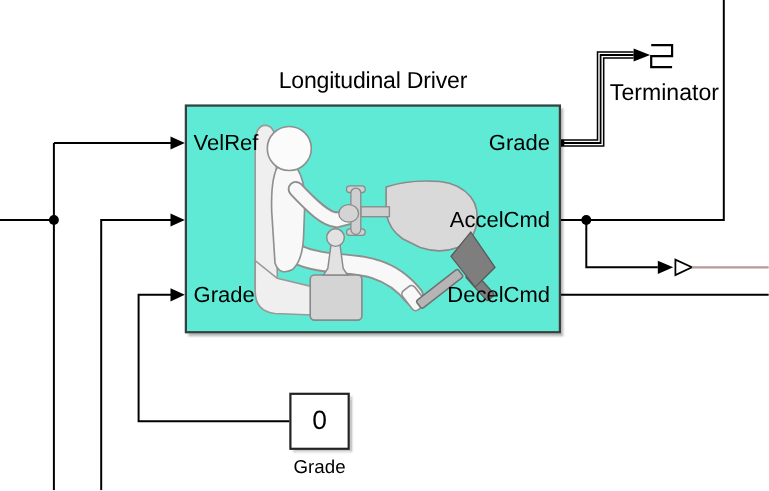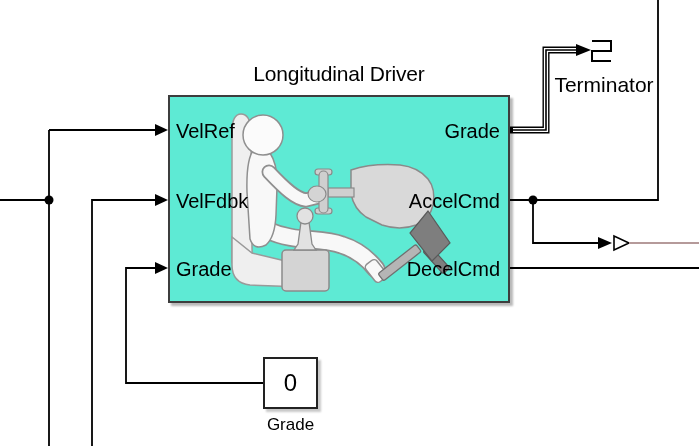--- a/index.html
+++ b/index.html
@@ -71,21 +71,20 @@
       <rect x="112" y="153" width="47" height="41" rx="4" fill="#d4d4d4" stroke="#8a8a8a" stroke-width="1.5"></rect>
       <path d="M131,125 L139,125 L142,147 L146,153 L124,153 L128,147 Z" fill="#e2e2e2" stroke="#8a8a8a" stroke-width="1.3"></path>
       <circle cx="135" cy="119" r="8" fill="#e2e2e2" stroke="#8a8a8a" stroke-width="1.3"></circle>
 
       <rect x="206" y="161" width="48" height="9" rx="2" transform="rotate(-38 230 166)" fill="#b5b5b5" stroke="#707070" stroke-width="1.3"></rect>
       <rect x="262" y="148" width="9" height="30" rx="2" transform="rotate(-42 266 163)" fill="#7e7e7e" stroke="#5a5a5a" stroke-width="1.2"></rect>
       <polygon points="258,114 280,146 262,164 240,136" fill="#7e7e7e" stroke="#5a5a5a" stroke-width="1.2"></polygon>
     </svg>
 
     <span class="port in p-row1">VelRef</span>
-    <span class="port in p-row2">VelFdbk</span>
     <span class="port in p-row3">Grade</span>
     <span class="port out p-row1">Grade</span>
     <span class="port out p-row3">DecelCmd</span>
     <span class="port out p-row2">AccelCmd</span>
   </div>
 
   <div class="terminator-label">Terminator</div>
 
   <div class="constant-block">
     <span>0</span>

